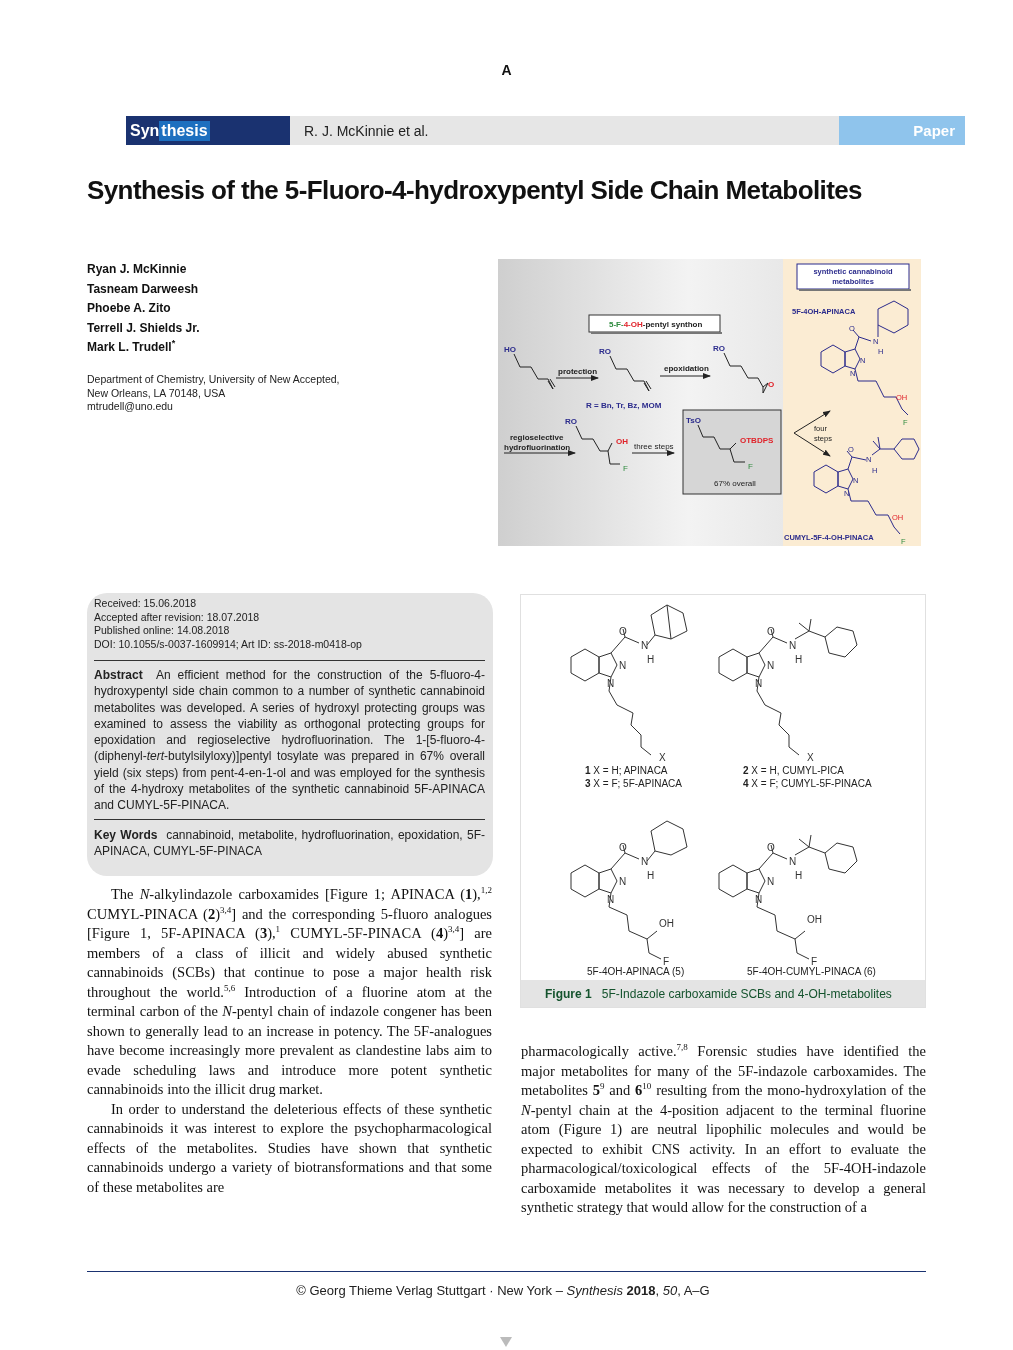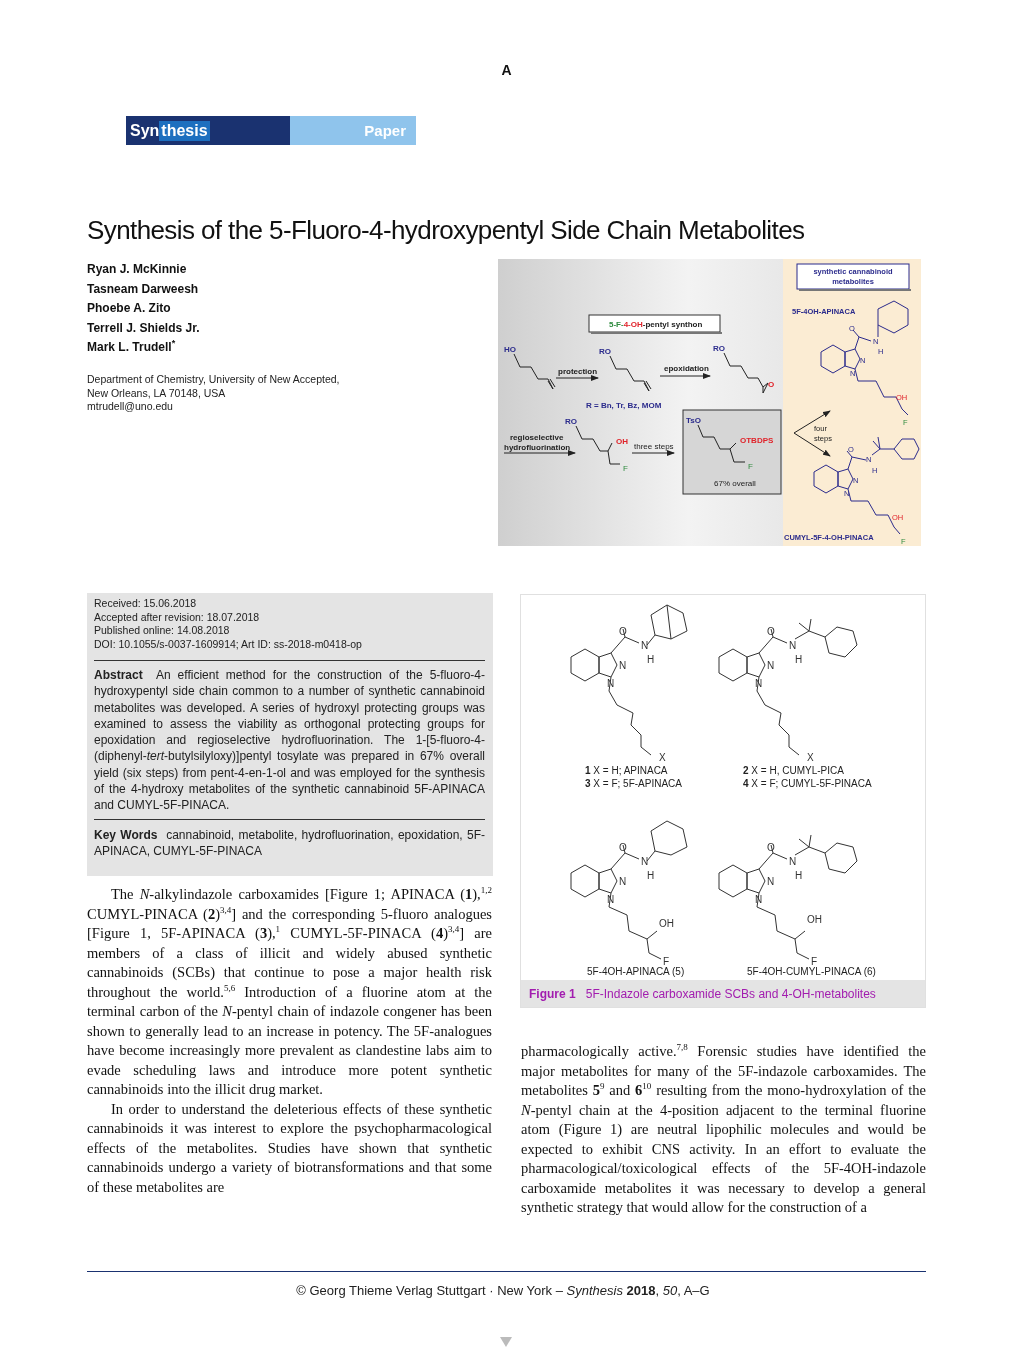--- a/index.html
+++ b/index.html
@@ -4,33 +4,33 @@
 <style>
   html,body{margin:0;padding:0;background:#fff;}
   body{width:1013px;height:1350px;position:relative;overflow:hidden;font-family:"Liberation Sans",sans-serif;color:#111;}
   .abs{position:absolute;}
   .page-letter{left:0;width:1013px;top:62px;text-align:center;font-weight:bold;font-size:14px;}
   .hdr{left:87px;top:116px;width:839px;height:29px;display:flex;margin-left:39px;}
   .hdr .brand{width:164px;background:#1a3270;color:#fff;font-weight:bold;font-size:16px;display:flex;align-items:center;padding-left:4px;box-sizing:border-box;}
   .hdr .brand .thesis{background:#1d6fbf;padding:1px 2px;}
   .hdr .authors{flex:1;background:#e6e6e6;display:flex;align-items:center;padding-left:14px;font-size:14px;color:#222;}
   .hdr .ptype{width:126px;background:#8fc4ec;color:#fff;font-weight:bold;font-size:15px;display:flex;align-items:center;justify-content:flex-end;padding-right:10px;box-sizing:border-box;}
-  .title{left:87px;top:175px;width:850px;font-family:"Liberation Sans",sans-serif;font-weight:normal;font-size:26px;line-height:31px;letter-spacing:-0.6px;color:#111;margin-top:40px;}
+  .title{left:87px;top:175px;width:850px;font-family:"Liberation Sans",sans-serif;font-weight:bold;font-size:26px;line-height:31px;letter-spacing:-0.6px;color:#111;}
   .authors-list{left:87px;top:260px;font-weight:bold;font-size:12px;line-height:19.5px;}
   .affil{left:87px;top:373px;font-size:10.5px;line-height:13.5px;color:#222;}
   .ga{left:498px;top:259px;width:423px;height:287px;background:linear-gradient(90deg,#cfcfcf 0%,#f3f3f3 45%,#d8d8d8 100%);overflow:hidden;}
   .ga-right{position:absolute;left:285px;top:0;width:138px;height:287px;background:#fbecd3;}
-  .sleft{left:87px;top:593px;width:406px;height:283px;background:#e4e4e4;}
+  .sleft{left:87px;top:593px;width:406px;height:283px;background:#e4e4e4;border-radius:20px;}
   .sleft .dates{position:absolute;left:7px;top:4px;font-size:10.5px;line-height:13.6px;color:#222;}
   .sleft .rule1{position:absolute;left:7px;width:391px;top:67px;height:1px;background:#333;}
   .sleft .abstract{position:absolute;left:7px;top:74px;width:391px;font-size:12px;line-height:16.3px;text-align:justify;color:#222;}
   .sleft .rule2{position:absolute;left:7px;width:391px;top:226px;height:1px;background:#333;}
   .sleft .keywords{position:absolute;left:7px;top:234px;width:391px;font-size:12px;line-height:16.3px;text-align:justify;color:#222;}
   .fig{left:520px;top:594px;width:406px;height:414px;border:1px solid #e0e0e0;box-sizing:border-box;}
-  .fig .caption{position:absolute;left:0;bottom:0;width:100%;height:27px;background:#e4e4e4;font-size:12px;display:flex;align-items:center;padding-left:8px;box-sizing:border-box;color:#a21caf;}
+  .fig .caption{position:absolute;left:0;bottom:0;width:100%;height:27px;background:#e4e4e4;font-size:12px;display:flex;align-items:center;padding-left:24px;box-sizing:border-box;color:#14532d;}
   .body{font-family:"Liberation Serif",serif;font-size:14.5px;line-height:19.5px;text-align:justify;color:#111;}
   .col1{left:87px;top:885px;width:405px;}
   .col2{left:521px;top:1042px;width:405px;}
   .body p{margin:0;text-indent:24px;}
   .body p.noind{text-indent:0;}
   sup{font-size:9px;line-height:0;}
   .footrule{left:87px;top:1271px;width:839px;height:1px;background:#1a3270;}
   .footer{left:0;width:1006px;top:1283px;text-align:center;font-size:13px;color:#222;}
   .tri{left:500px;top:1337px;width:0;height:0;border-left:6px solid transparent;border-right:6px solid transparent;border-top:10px solid #bbb;}
   svg text{font-family:"Liberation Sans",sans-serif;}
@@ -38,20 +38,21 @@
 </head>
 <body>
 
 <div class="abs page-letter">A</div>
 
 <div class="abs hdr">
   <div class="brand">
       <span>Syn</span>
       <span class="thesis">thesis</span>
     </div>
+  <div class="authors">R. J. McKinnie et al.</div>
   <div class="ptype">Paper</div>
 </div>
 
 <div class="abs title">
   <div>Synthesis of the 5-Fluoro-4-hydroxypentyl Side Chain Metabolites</div>
 </div>
 
 <div class="abs authors-list">
   <div><span>Ryan J. McKinnie</span></div>
   <div><span>Tasneam Darweesh</span></div>

